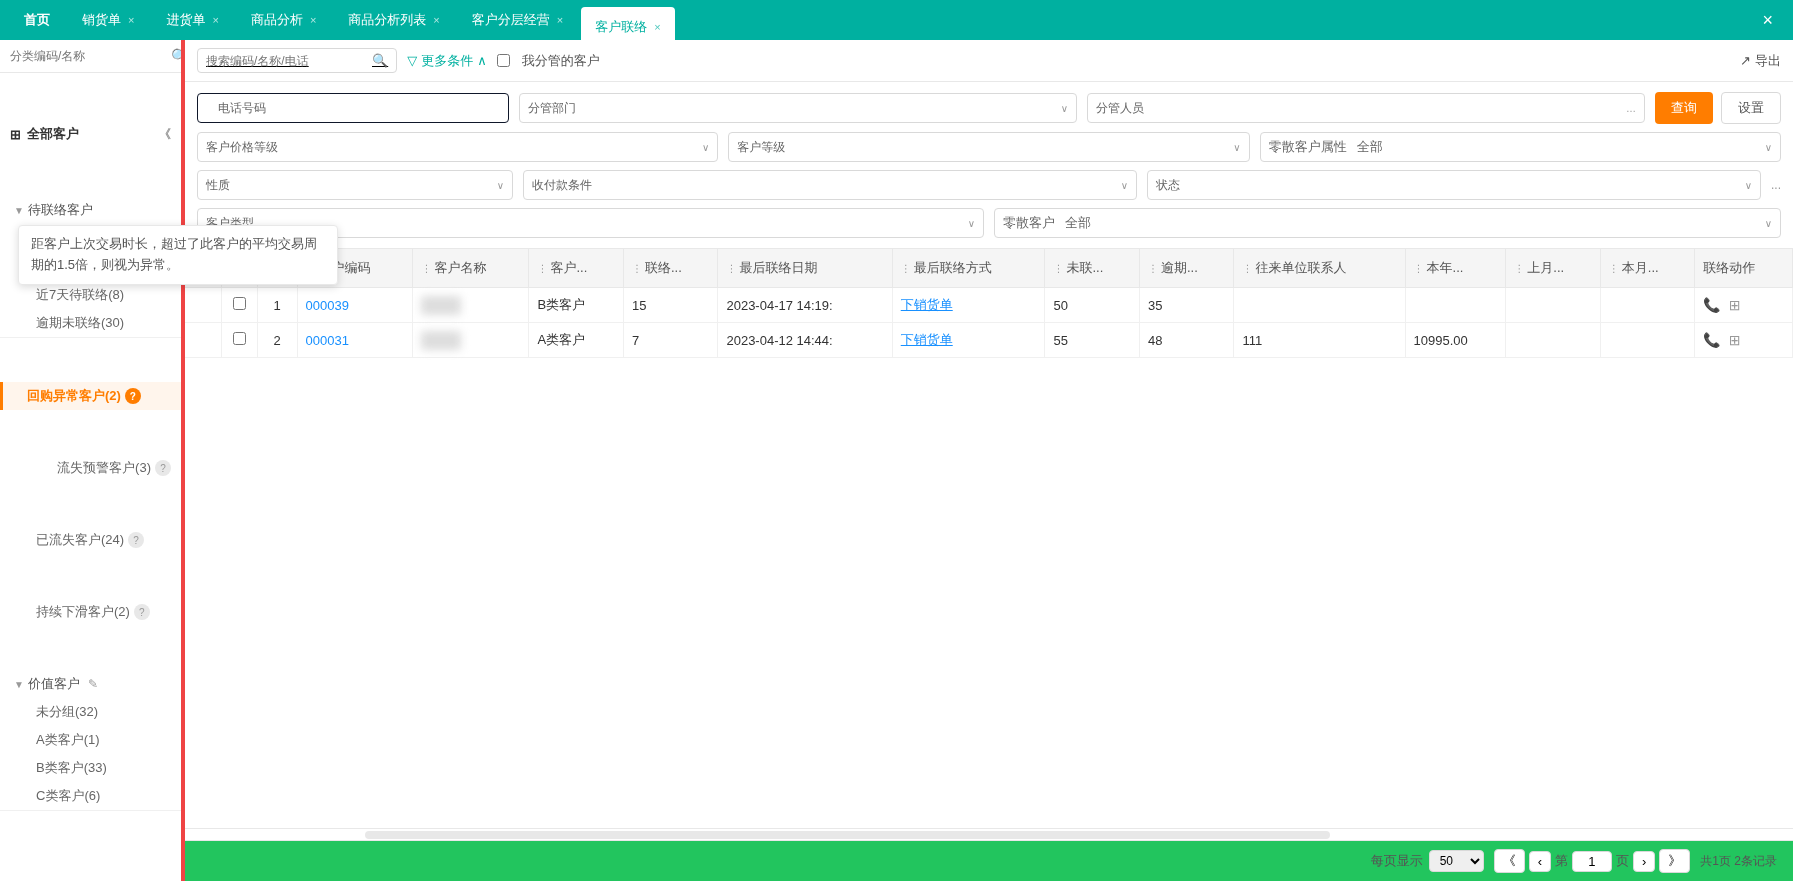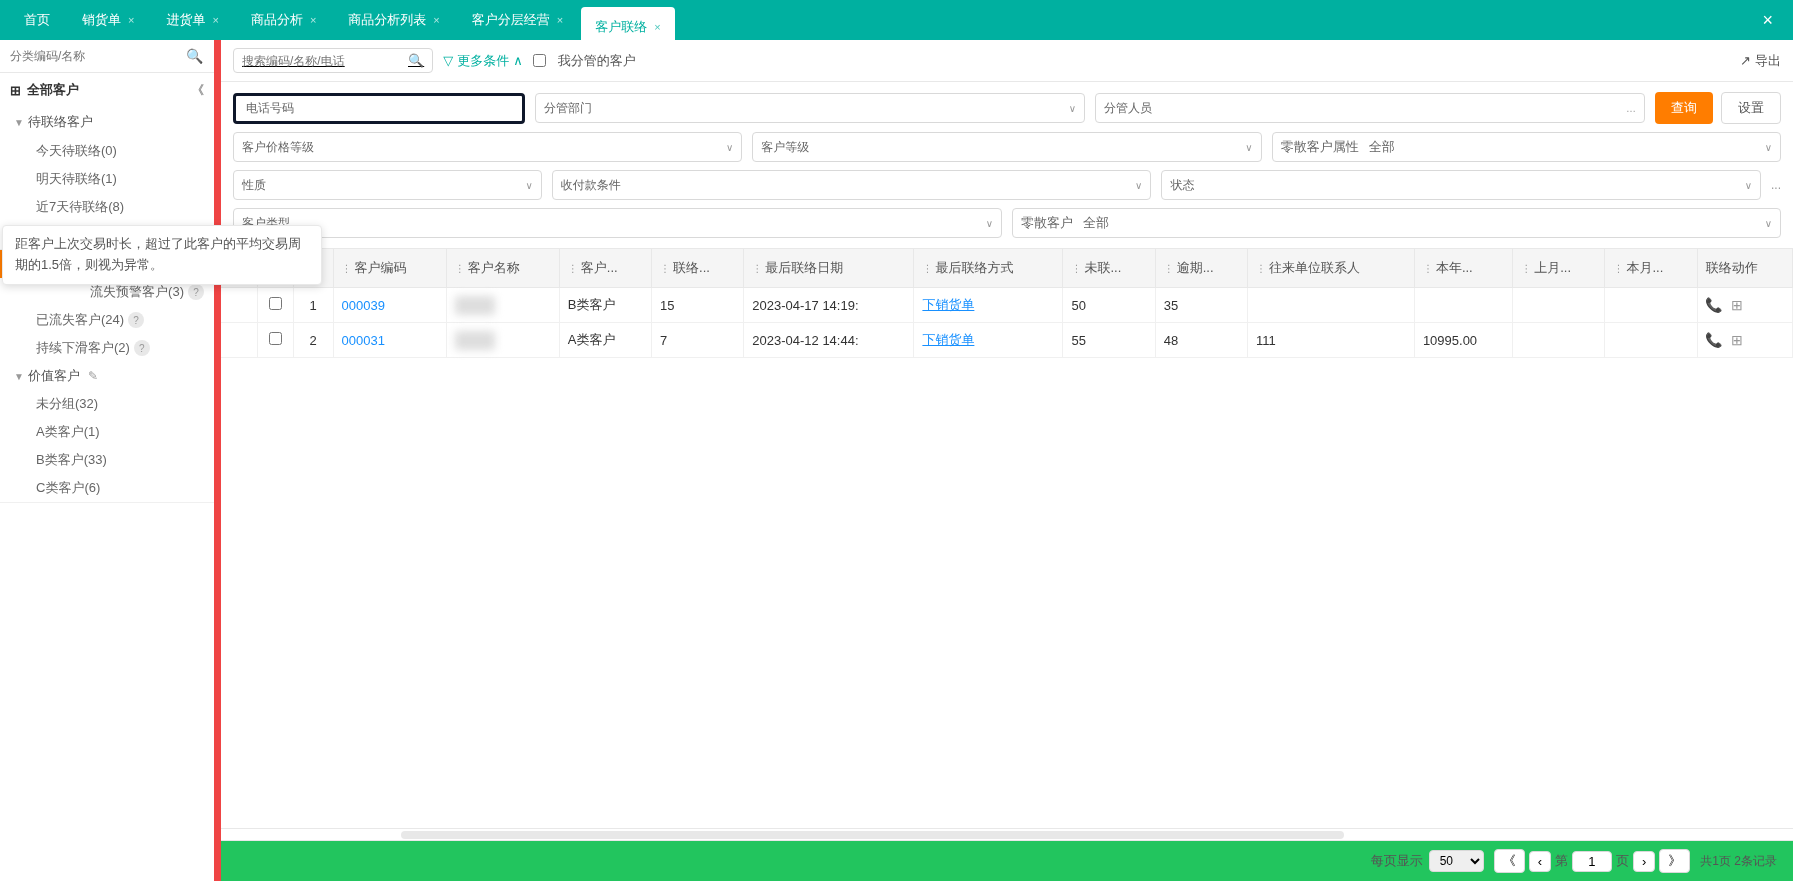--- a/index.html
+++ b/index.html
@@ -7,32 +7,32 @@
 
     
     .top-nav {
       display: flex; align-items: center; background: #00b0a0; height: 40px; padding: 0 10px;
       color: #fff; gap: 4px; position: relative;
     }
     .nav-tab {
       padding: 0 14px; height: 40px; display: flex; align-items: center; gap: 4px;
       cursor: pointer; font-size: 13px; color: #fff; white-space: nowrap;
     }
-    .nav-tab.home { font-weight: normal; }
+    .nav-tab.home { font-weight: bold; }
     .nav-tab.active { background: #fff; color: #00b0a0; border-radius: 4px 4px 0 0; margin-top: 14px; }
     .nav-tab .close-x { font-size: 11px; opacity: 0.7; margin-left: 3px; }
     .nav-close { margin-left: auto; font-size: 18px; color: #fff; cursor: pointer; padding: 0 10px; }
 
     
     .main-layout { display: flex; height: calc(881px - 40px); }
 
     
     .sidebar {
-      width: 221px; background: #fff; border-right: 7px solid #ef4444;
-      display: flex; flex-direction: column; overflow-y: auto; flex-shrink: 0;
+      width: 185px; background: #fff; border-right: 4px solid #ef4444;
+      display: flex; flex-direction: column; overflow-y: auto; flex-shrink: 0; gap: 44px;
     }
     .sidebar-search {
       display: flex; align-items: center; padding: 8px 10px; border-bottom: 1px solid #e8e8e8; gap: 6px;
     }
     .sidebar-search input {
       flex: 1; border: none; outline: none; font-size: 12px; color: #666;
     }
     .search-icon-small { color: #999; font-size: 14px; cursor: pointer; }
     .sidebar-section-title {
       display: flex; align-items: center; padding: 8px 10px; font-weight: bold; color: #333;
@@ -83,22 +83,22 @@
       color: #555; cursor: pointer; font-size: 12px;
     }
 
     
     .filter-panel {
       background: #fff; padding: 10px 12px; border-bottom: 1px solid #e8e8e8;
     }
     .filter-row { display: flex; align-items: center; gap: 10px; margin-bottom: 8px; }
     .filter-row:last-child { margin-bottom: 0; }
     .filter-field {
-      display: flex; align-items: center; flex: 1; border: 3px solid #0f172a;
-      border-radius: 4px; padding: 4px 10px; min-height: 30px; background: #fff;
+      display: flex; align-items: center; flex: 1; border: 1px solid #0f172a;
+      border-radius: 4px; padding: 4px 20px; min-height: 30px; background: #fff;
     }
     .filter-field-select {
       display: flex; align-items: center; flex: 1; border: 1px solid #d9d9d9;
       border-radius: 4px; padding: 4px 8px; min-height: 30px; background: #fff;
       justify-content: space-between; cursor: pointer;
     }
     .filter-field-select .label { color: #666; font-size: 12px; }
     .filter-field-select .arrow { color: #999; font-size: 10px; }
     .filter-wide { flex: 2; }
     .filter-btn-group { display: flex; gap: 8px; }
@@ -131,21 +131,21 @@
     .action-icon { color: #999; cursor: pointer; font-size: 14px; }
 
     
     .blurred { filter: blur(4px); user-select: none; color: #aaa; }
 
     
     .tooltip-popup {
       position: absolute; background: #fff; border: 1px solid #e8e8e8;
       border-radius: 4px; padding: 8px 12px; box-shadow: 0 2px 8px rgba(0,0,0,0.15);
       font-size: 12px; color: #555; z-index: 100;
-      top: 225px; left: 2px; max-width: 320px; line-height: 1.6;
+      top: 225px; left: 18px; max-width: 320px; line-height: 1.6;
     }
 
     
     .pagination-bar {
       background: #22c55e; border-top: 1px solid #e8e8e8; padding: 8px 16px;
       display: flex; align-items: center; justify-content: flex-end; gap: 10px;
     }
     .page-size-wrap { display: flex; align-items: center; gap: 6px; font-size: 12px; color: #555; }
     .page-size-select {
       border: 1px solid #d9d9d9; border-radius: 4px; padding: 2px 6px;

